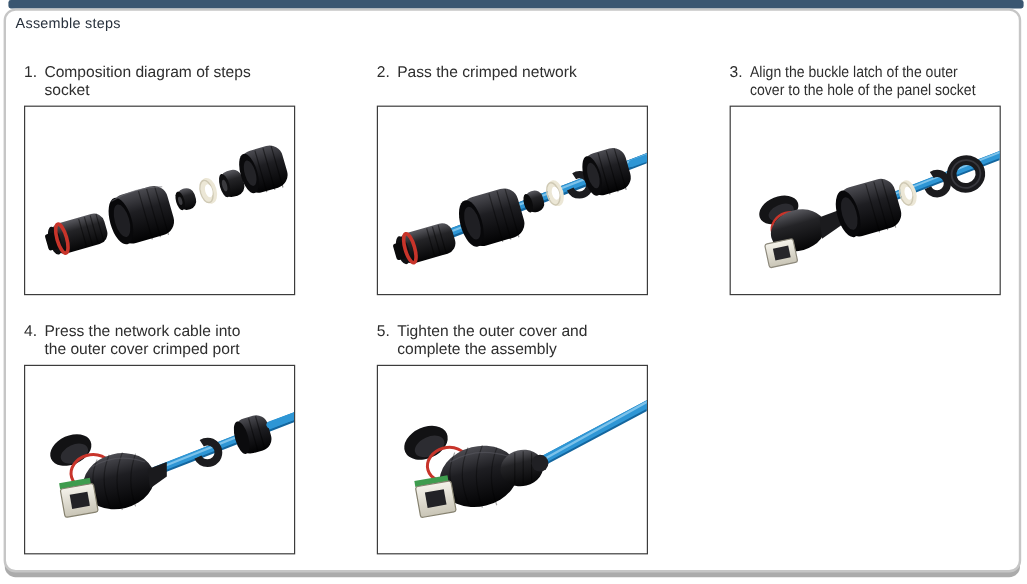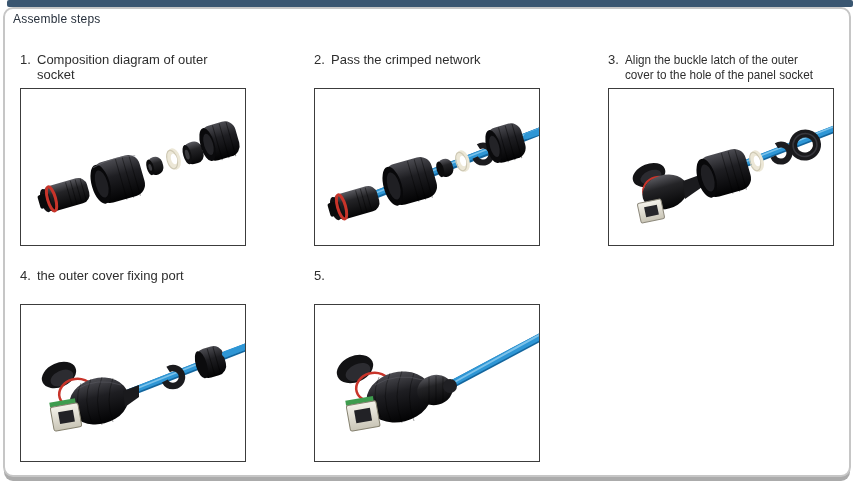--- a/index.html
+++ b/index.html
@@ -54,21 +54,21 @@
 <div class="top-bar"></div>
 <div class="frame"></div>
 <div class="panel-title">Assemble steps</div>
 
 <div class="steps-grid">
 
   <div class="step">
     <div class="step-heading">
       <span class="step-num">1.</span>
       <span class="step-lines">
-        <span>Composition diagram of outer</span>
+        <span>Composition diagram of steps</span>
         <span>socket</span>
       </span>
     </div>
     <div class="photo">
       <svg viewBox="0 0 224 156" aria-label="exploded-outer-cover-photo">
         <g transform="rotate(-16 44 106)">
           <rect x="22" y="93" width="46" height="26" rx="9" fill="url(#gBody)"></rect>
           <ellipse cx="24" cy="106" rx="5" ry="12" fill="#101012"></ellipse>
           <rect x="17" y="99" width="8" height="14" rx="2" fill="#0a0a0b"></rect>
           <ellipse cx="30" cy="106" rx="4" ry="12.5" fill="none" stroke="#C8342A" stroke-width="3"></ellipse>
@@ -197,21 +197,22 @@
           <ellipse cx="196" cy="56" rx="12" ry="11.5" fill="none" stroke="#45454c" stroke-width="1.5" opacity="0.7"></ellipse>
         </g>
       </svg>
     </div>
   </div>
 
   <div class="step">
     <div class="step-heading">
       <span class="step-num">4.</span>
       <span class="step-lines">
-        <span>the outer cover fixing port</span>
+        <span>Press the network cable into</span>
+        <span>the outer cover crimped port</span>
       </span>
     </div>
     <div class="photo">
       <svg viewBox="0 0 224 156" aria-label="press-cable-into-fixing-port-photo">
         <g>
           <line x1="108" y1="88" x2="226" y2="42" stroke="#14669E" stroke-width="7.5" stroke-linecap="round"></line>
           <line x1="108" y1="87" x2="226" y2="41" stroke="#2E96D5" stroke-width="6" stroke-linecap="round"></line>
           <line x1="112" y1="85" x2="224" y2="40" stroke="#7CC2EA" stroke-width="1.8" stroke-linecap="round"></line>
         </g>
         <g>
@@ -235,20 +236,24 @@
           <path d="M190 43 v28 M196 43 v28" stroke="#000" opacity="0.45"></path>
         </g>
         <line x1="204" y1="49" x2="226" y2="41" stroke="#2E96D5" stroke-width="6" stroke-linecap="round"></line>
       </svg>
     </div>
   </div>
 
   <div class="step">
     <div class="step-heading">
       <span class="step-num">5.</span>
+      <span class="step-lines">
+        <span>Tighten the outer cover and</span>
+        <span>complete the assembly</span>
+      </span>
     </div>
     <div class="photo">
       <svg viewBox="0 0 224 156" aria-label="complete-assembly-photo">
         <g>
           <line x1="132" y1="82" x2="226" y2="32" stroke="#14669E" stroke-width="8" stroke-linecap="round"></line>
           <line x1="132" y1="81" x2="226" y2="31" stroke="#2E96D5" stroke-width="6.5" stroke-linecap="round"></line>
           <line x1="136" y1="79" x2="224" y2="30" stroke="#7CC2EA" stroke-width="2" stroke-linecap="round"></line>
         </g>
         <g>
           <ellipse cx="40" cy="64" rx="19" ry="13" fill="#121214" transform="rotate(-24 40 64)"></ellipse>

